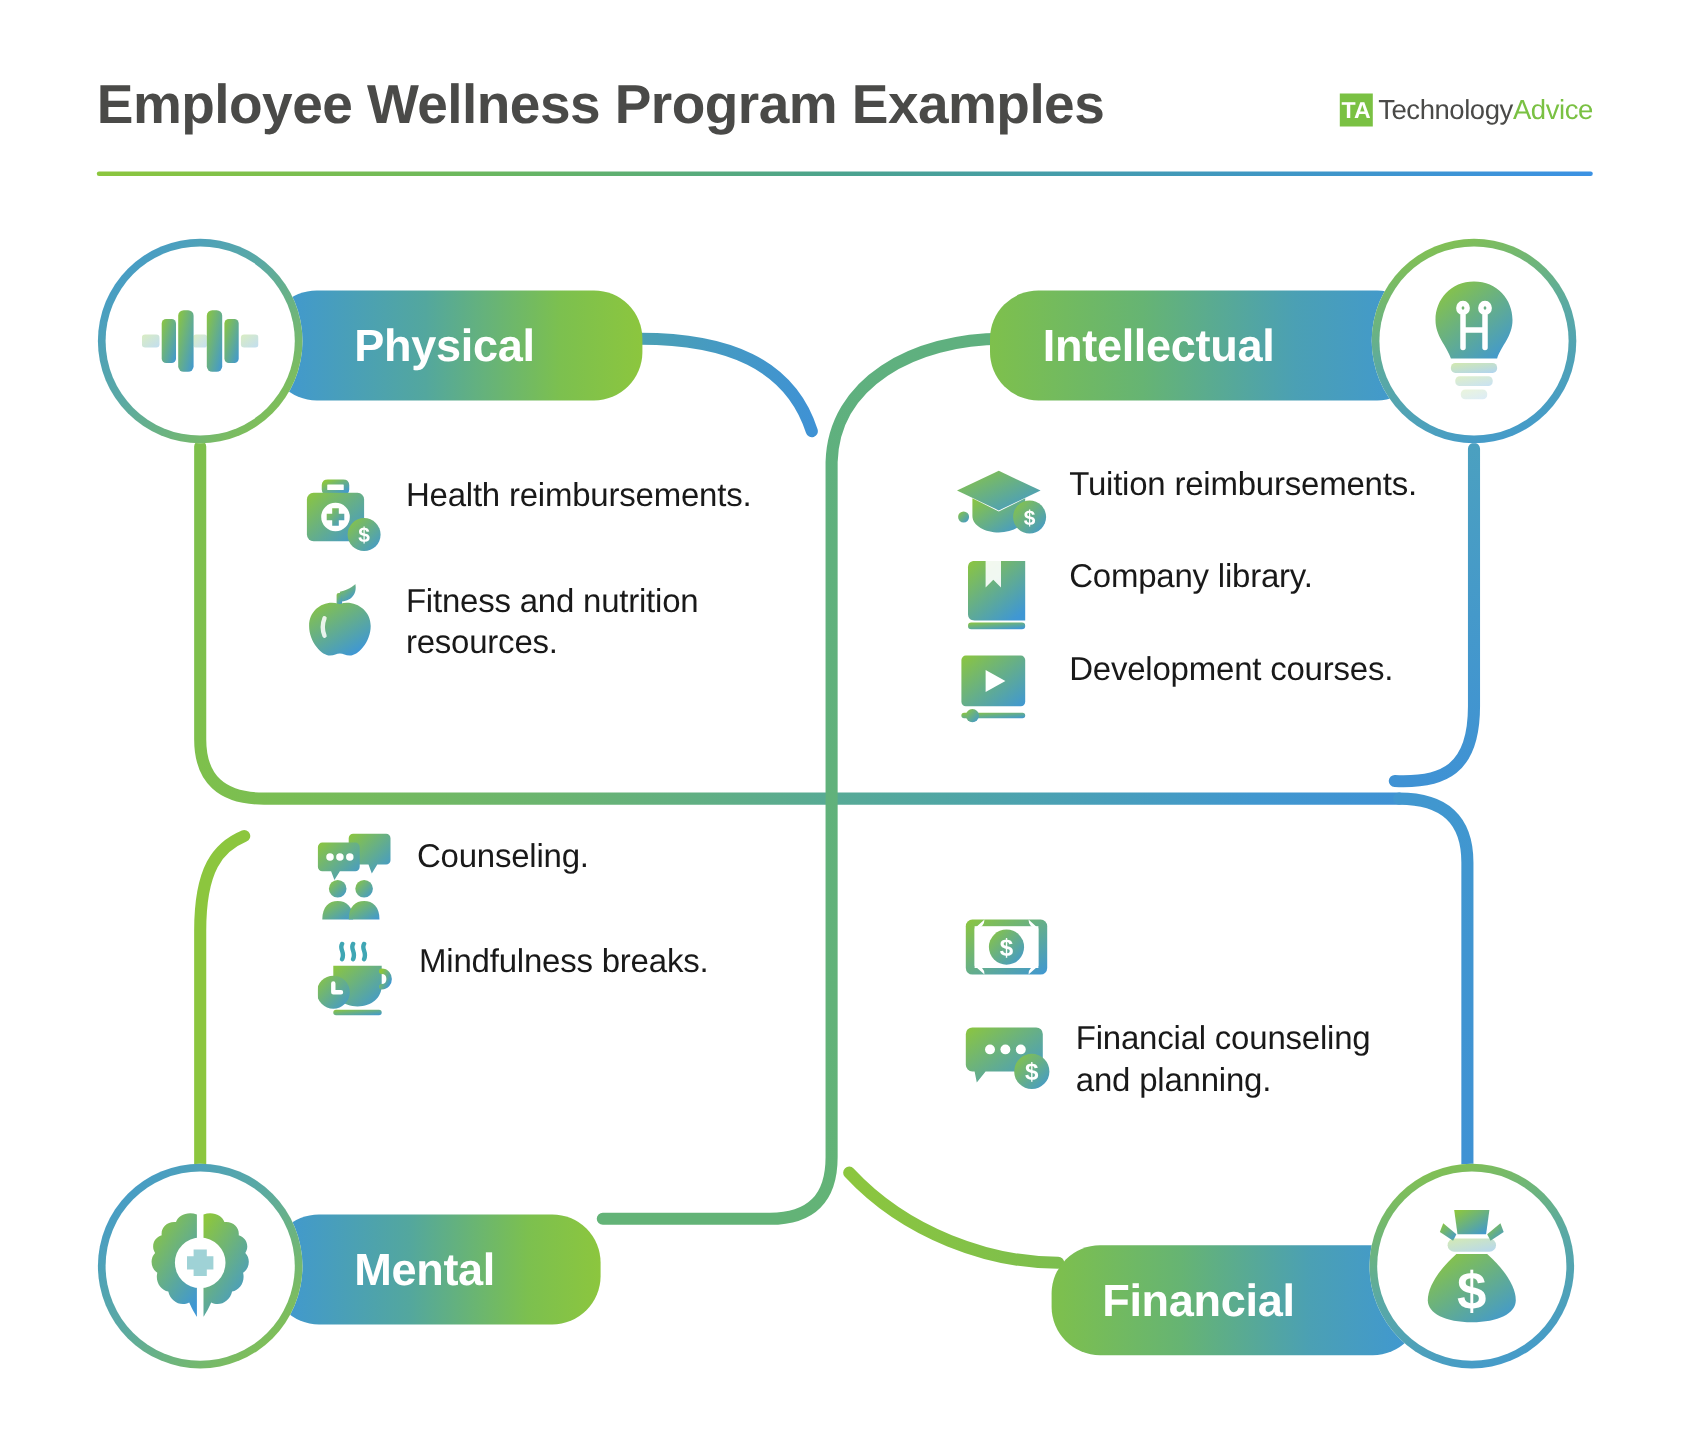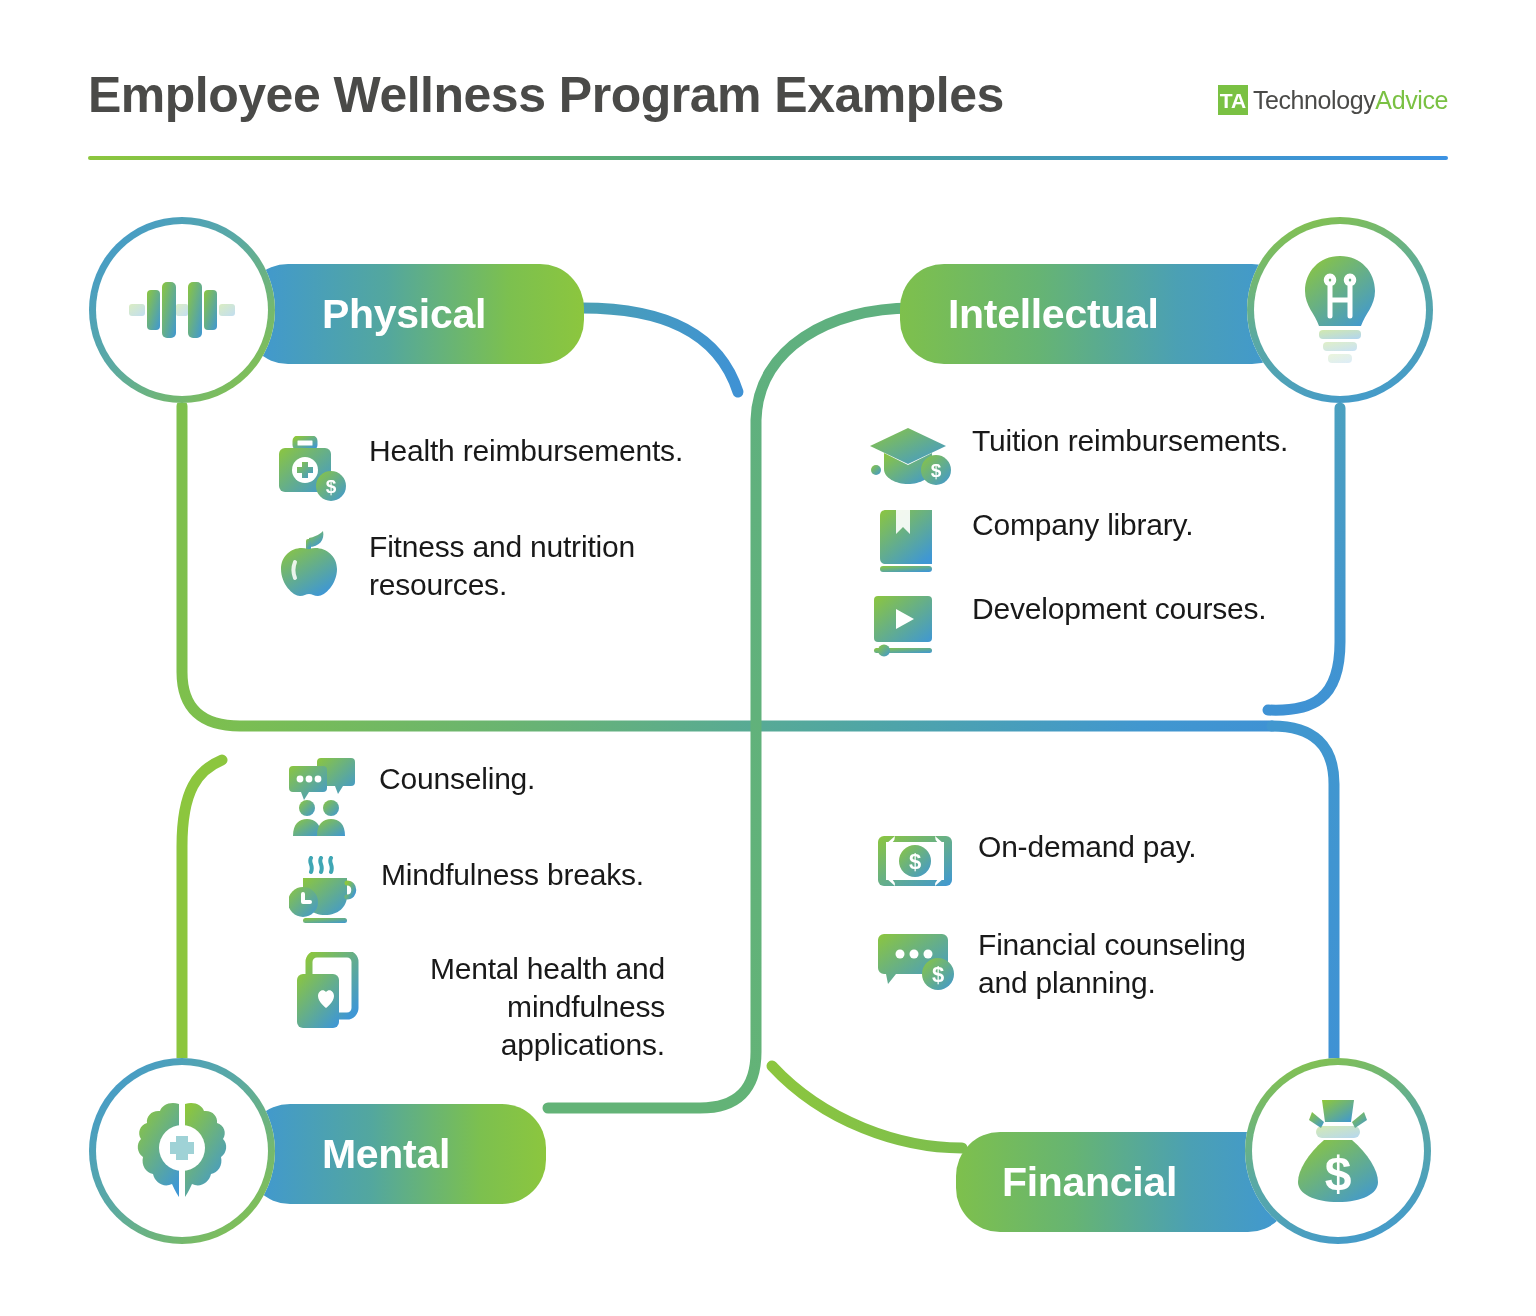--- a/index.html
+++ b/index.html
@@ -351,34 +351,20 @@
         <path d="M22 2 C19 7, 25 9, 22 16 M32 2 C29 7, 35 9, 32 16 M42 2 C39 7, 45 9, 42 16" stroke="#3fa6b4" stroke-width="4" fill="none" stroke-linecap="round"></path>
         <path d="M14 22 h44 v18 c0 11 -9 19 -22 19 c-13 0 -22 -8 -22 -19 Z" fill="url(#cupG)"></path>
         <path d="M58 27 c9 0 9 14 0 14" stroke="url(#cupG)" stroke-width="5" fill="none" stroke-linecap="round"></path>
         <rect x="14" y="62" width="44" height="5" rx="2.5" fill="url(#cupG)"></rect>
         <circle cx="14" cy="46" r="15" fill="url(#cupG)"></circle>
         <path d="M14 38 L14 46 L21 46" stroke="#ffffff" stroke-width="4" fill="none" stroke-linecap="round" stroke-linejoin="round"></path>
       </svg>
       <span class="item-text">Mindfulness breaks.</span>
     </div>
 
-    <div class="item" style="padding-left:6px;margin-top:12px;">
-      <svg class="item-icon" width="76" height="84" viewBox="0 0 76 84" style="margin-right:14px;margin-top:2px;">
-        <defs>
-            <linearGradient id="mhG" x1="0" y1="0" x2="0.9" y2="1">
-              <stop offset="0" stop-color="#8cc63e"></stop>
-              <stop offset="1" stop-color="#3f97d4"></stop>
-            </linearGradient>
-          </defs>
-        <rect x="18" y="2" width="46" height="62" rx="8" fill="none" stroke="url(#mhG)" stroke-width="7"></rect>
-        <path d="M4 22 h30 a6 6 0 0 1 6 6 v42 a6 6 0 0 1 -6 6 h-30 a6 6 0 0 1 -6 -6 v-42 a6 6 0 0 1 6 -6 Z" transform="translate(8,0)" fill="url(#mhG)"></path>
-        <path d="M27 44 c0 -5 5 -8 8 -4 c3 -4 8 -1 8 4 c0 6 -8 12 -8 12 c0 0 -8 -6 -8 -12 Z" fill="#ffffff"></path>
-      </svg>
-      <span class="item-text">Mental health and mindfulness applications.</span>
-    </div>
   </div>
 
   <div class="pill pill-lb" style="left:956px;top:1132px;width:336px;padding-left:46px;">
     <span class="pill-label">Financial</span>
   </div>
 
   <div class="node-circle" style="left:1245px;top:1058px;">
     <div class="ring ring-lb"></div>
     <div class="ring-inner">
 
@@ -413,21 +399,20 @@
               <stop offset="1" stop-color="#3f97d4"></stop>
             </linearGradient>
           </defs>
         <rect x="2" y="4" width="74" height="50" rx="6" fill="url(#noteG)"></rect>
         <path d="M10 12 h58 a9 9 0 0 0 0 0 v34 h-58 Z" fill="#ffffff"></path>
         <path d="M10 12 q9 0 9 -8 M68 12 q-9 0 -9 -8 M10 46 q9 0 9 8 M68 46 q-9 0 -9 8" fill="#ffffff"></path>
         <rect x="10" y="10" width="58" height="38" fill="#ffffff"></rect>
         <circle cx="39" cy="29" r="16" fill="url(#coinG)"></circle>
         <text x="39" y="37" font-family="Liberation Sans, sans-serif" font-size="22" font-weight="bold" fill="#ffffff" text-anchor="middle">$</text>
       </svg>
-      <span class="item-text">On-demand pay.</span>
     </div>
 
     <div class="item">
       <svg class="item-icon" width="88" height="62" viewBox="0 0 88 62" style="margin-right:14px;margin-top:6px;">
         <defs>
             <linearGradient id="chdG" x1="0" y1="0" x2="1" y2="1">
               <stop offset="0" stop-color="#8cc63e"></stop>
               <stop offset="1" stop-color="#3f97d4"></stop>
             </linearGradient>
           </defs>

